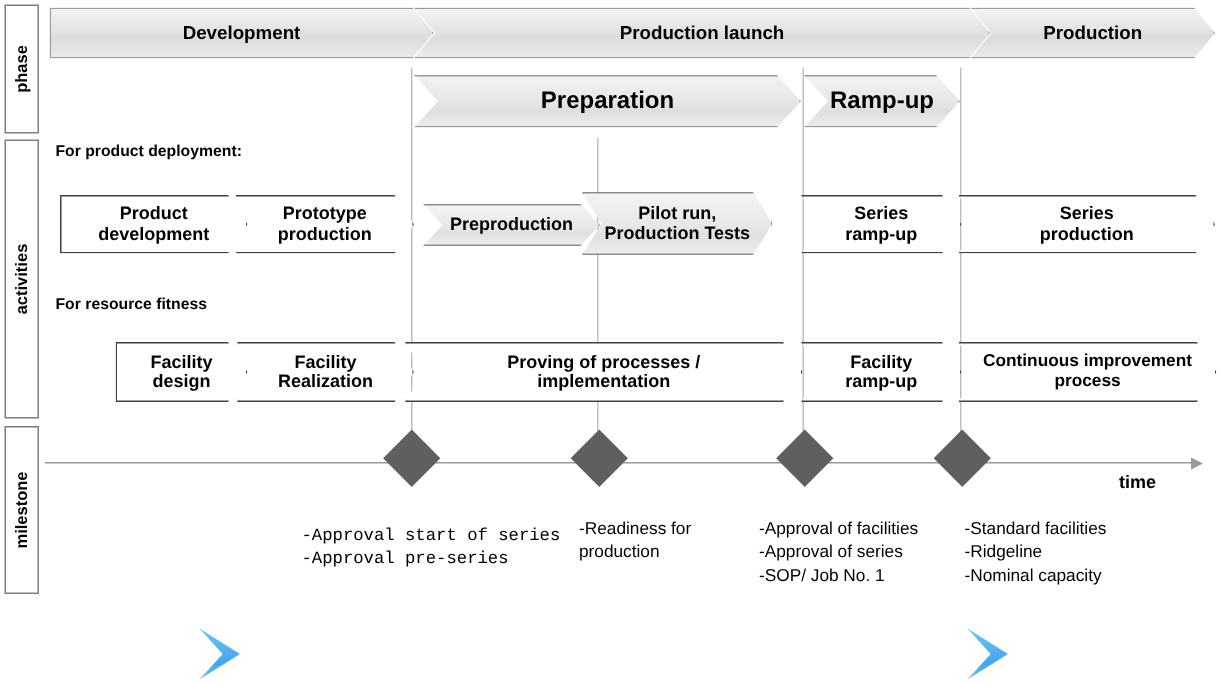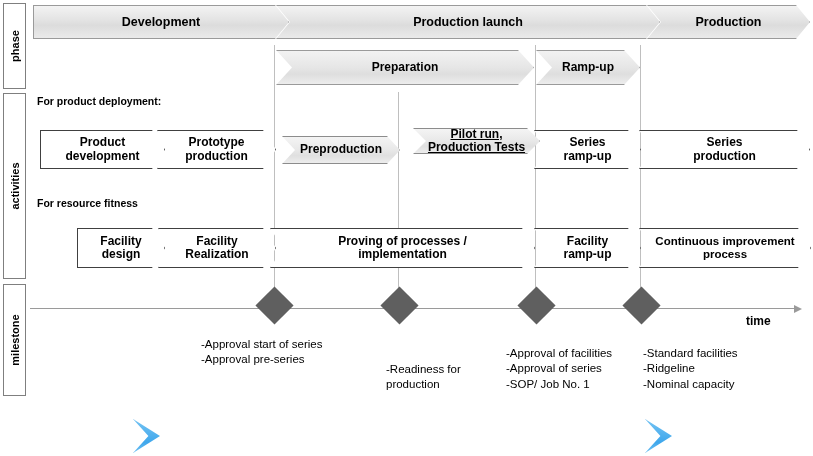--- a/index.html
+++ b/index.html
@@ -67,21 +67,21 @@
     clip-path: polygon(0 0, calc(100% - 14px) 0, 100% 50%, calc(100% - 14px) 100%, 0 100%, 14px 50%);
     font-size: 12.5px;
   }
   .phase-chev.flat-left {
     clip-path: polygon(0 0, calc(100% - 14px) 0, 100% 50%, calc(100% - 14px) 100%, 0 100%);
   }
   .phase-sub {
     background: linear-gradient(180deg,#f2f2f2 0%,#e6e6e6 50%,#dedede 70%,#ededed 100%);
     border: 1px solid #9a9a9a;
     clip-path: polygon(0 0, calc(100% - 16px) 0, 100% 50%, calc(100% - 16px) 100%, 0 100%, 16px 50%);
-    font-size: 12px;
+    font-size: 16px;
   }
 
   
   .act-white {
     background: #ffffff;
     border: 1px solid #404040;
     clip-path: polygon(0 0, calc(100% - 13px) 0, 100% 50%, calc(100% - 13px) 100%, 0 100%, 13px 50%);
   }
   .act-white.flat-left {
     clip-path: polygon(0 0, calc(100% - 13px) 0, 100% 50%, calc(100% - 13px) 100%, 0 100%);
@@ -201,21 +201,21 @@
     <span class="lbl" style="white-space:pre-line;">Product
 development</span>
   </div>
   <div class="chev act-white" style="left:157px; top:130px; width:119px; height:39px;">
     <span class="lbl" style="white-space:pre-line;">Prototype
 production</span>
   </div>
   <div class="chev act-grey" style="left:282px; top:136px; width:118px; height:28px;">
     <span class="lbl" style="white-space:pre-line;">Preproduction</span>
   </div>
-  <div class="chev act-grey" style="left:413px; top:128px; width:127px; height:26px;text-decoration:underline;">
+  <div class="chev act-grey" style="left:388px; top:128px; width:127px; height:42px;">
     <span class="lbl" style="white-space:pre-line;">Pilot run,
 Production Tests</span>
   </div>
   <div class="chev act-white" style="left:534px; top:130px; width:107px; height:39px;">
     <span class="lbl" style="white-space:pre-line;">Series
 ramp-up</span>
   </div>
   <div class="chev act-white" style="left:639px; top:130px; width:171px; height:39px;">
     <span class="lbl" style="white-space:pre-line;">Series
 production</span>
@@ -245,25 +245,25 @@
   </div>
 
   <div id="timeline" style="left:30px; top:308px; width:765px;"></div>
   <div id="timeline-head" style="left:794px; top:305px;"></div>
 
   <div class="diamond" style="left:261px; top:292px; width:27px; height:27px;"></div>
   <div class="diamond" style="left:386px; top:292px; width:27px; height:27px;"></div>
   <div class="diamond" style="left:523px; top:292px; width:27px; height:27px;"></div>
   <div class="diamond" style="left:628px; top:292px; width:27px; height:27px;"></div>
 
-  <div class="ms-text" style="left:201px; top:337px;">
+  <div class="ms-text" style="left:201px; top:350px;font-family:Liberation Mono, monospace;">
     <div>-Approval start of series</div>
     <div>-Approval pre-series</div>
   </div>
-  <div class="ms-text" style="left:386px; top:362px;">
+  <div class="ms-text" style="left:386px; top:346px;">
     <div>-Readiness for</div>
     <div>production</div>
   </div>
   <div class="ms-text" style="left:506px; top:346px;">
     <div>-Approval of facilities</div>
     <div>-Approval of series</div>
     <div>-SOP/ Job No. 1</div>
   </div>
   <div class="ms-text" style="left:643px; top:346px;">
     <div>-Standard facilities</div>

